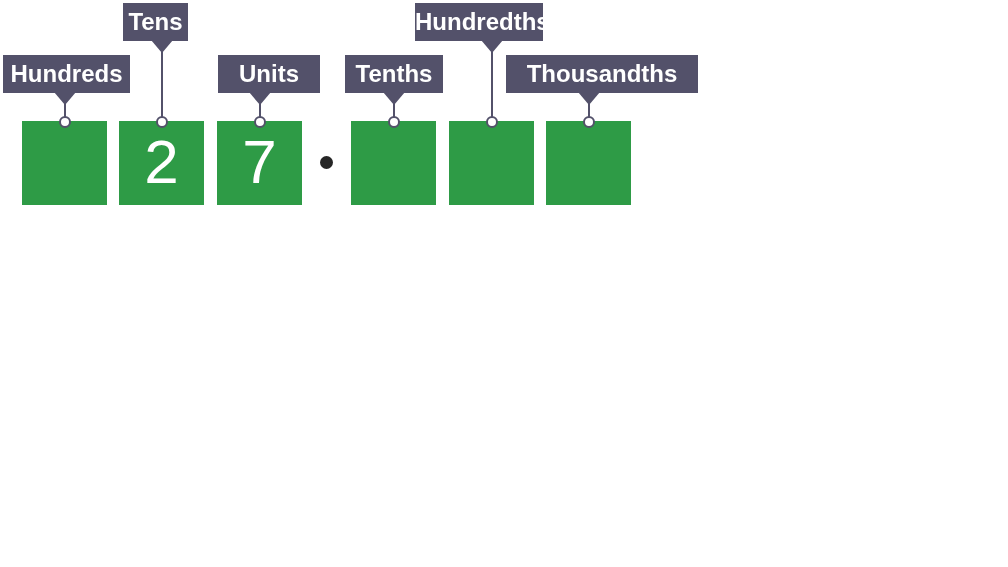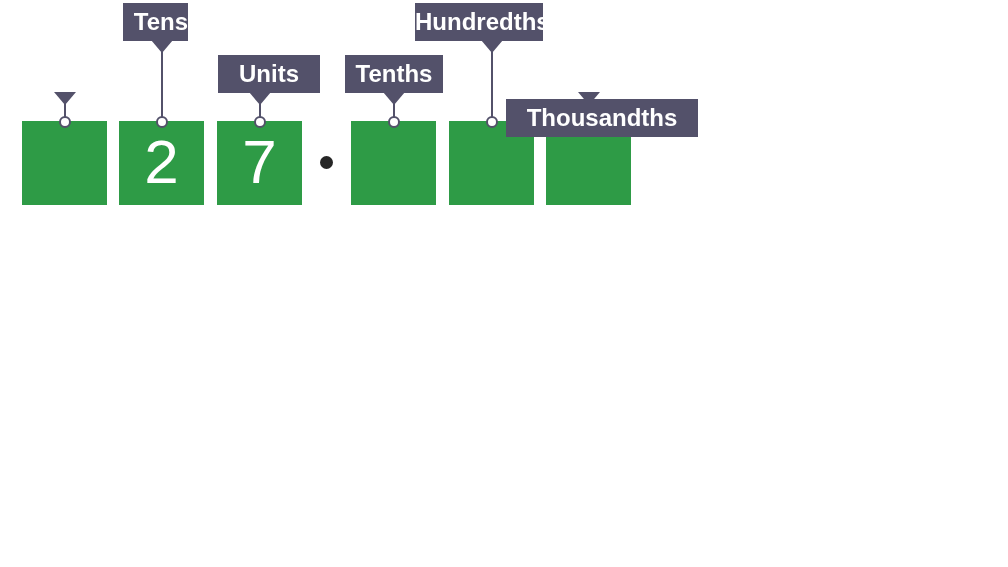--- a/index.html
+++ b/index.html
@@ -78,25 +78,25 @@
   .callout {
     position: absolute;
     height: 38px;
     background: var(--label-slate);
     color: var(--label-text);
     font: bold 24px/38px "Liberation Sans", sans-serif;
     text-align: center;
     white-space: nowrap;
   }
   .l0 { left: 3px;   top: 55px; width: 127px; }
-  .l1 { left: 123px; top: 3px;  width: 65px; text-align: right;  }
+  .l1 { left: 123px; top: 3px;  width: 65px;  }
   .l2 { left: 218px; top: 55px; width: 102px;  }
   .l3 { left: 345px; top: 55px; width: 98px;  }
   .l4 { left: 415px; top: 3px;  width: 128px; }
-  .l5 { left: 506px; top: 55px; width: 192px; margin-top: 44px; }
+  .l5 { left: 506px; top: 55px; width: 192px; }
 
   
   .decimal {
     position: absolute;
     left: 320px; top: 156px;
     width: 13px; height: 13px;
     border-radius: 50%;
     background: var(--decimal-dot);
   }
 </style>
@@ -148,20 +148,21 @@
     <div class="stem"></div>
     <div class="tail"></div>
     <div class="node"></div>
   </div>
   <div class="conn k5">
     <div class="stem"></div>
     <div class="tail"></div>
     <div class="node"></div>
   </div>
 
+  <div class="callout l0">Hundreds</div>
   <div class="callout l1">Tens</div>
   <div class="callout l2">Units</div>
   <div class="callout l3">Tenths</div>
   <div class="callout l4">Hundredths</div>
   <div class="callout l5">Thousandths</div>
 
   <div class="decimal"></div>
 
 </div>
 

